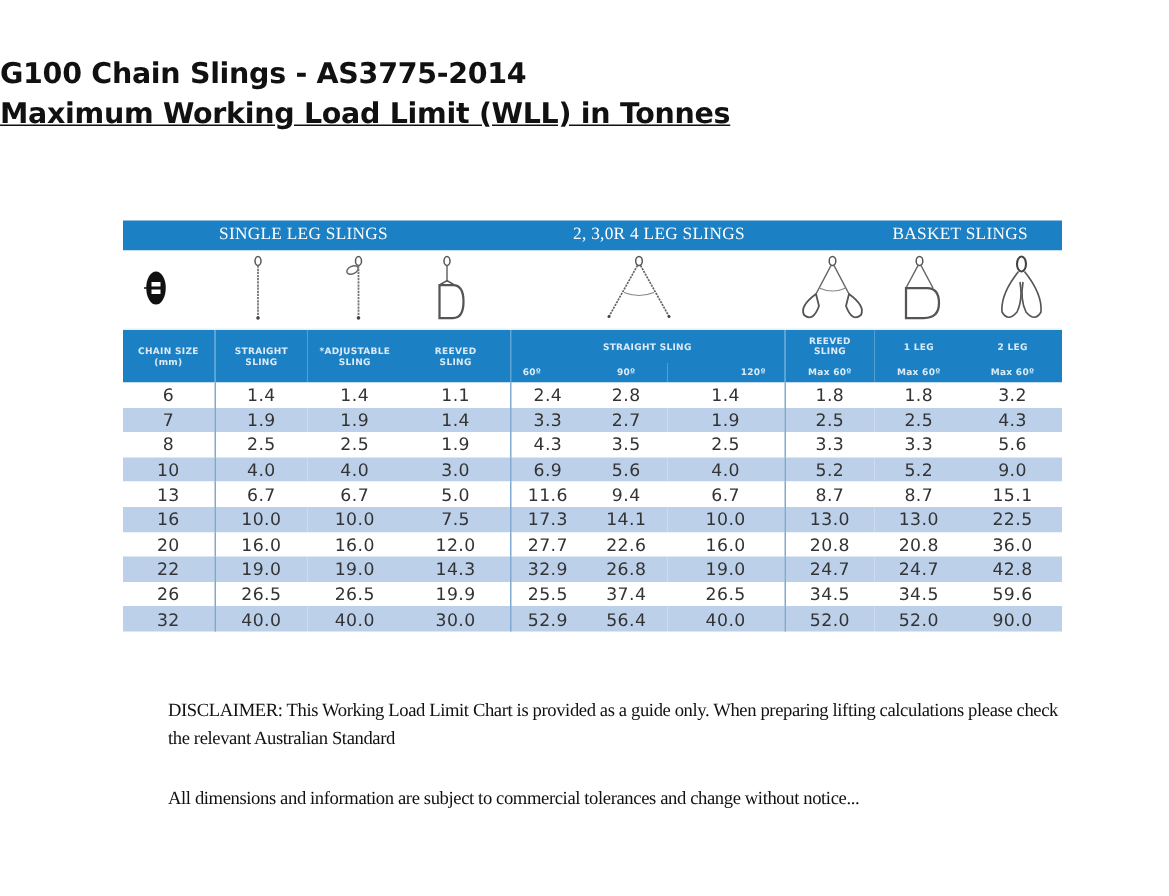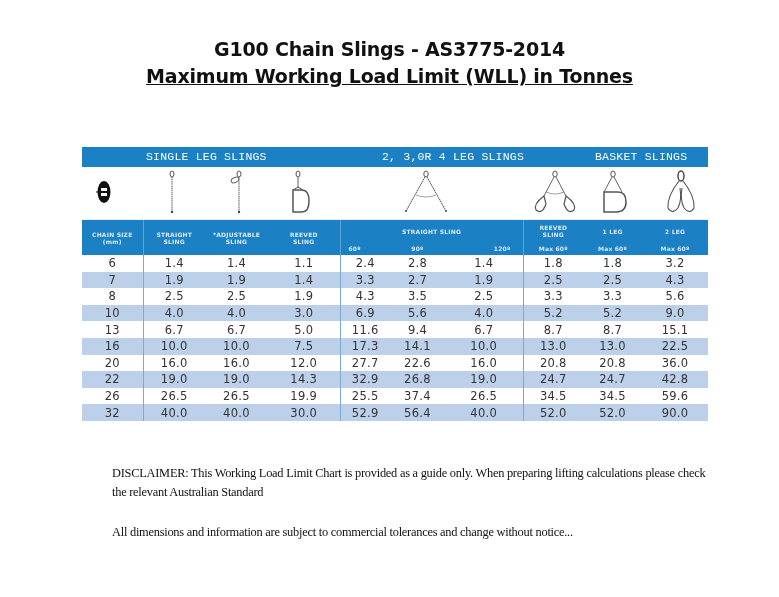--- a/index.html
+++ b/index.html
@@ -1,22 +1,22 @@
 <!DOCTYPE html>
 <html><head>
 <meta charset="utf-8">
 <style>
   html, body { margin: 0; padding: 0; background: #ffffff; }
   body { width: 779px; height: 597px; position: relative; overflow: hidden; font-family: "Liberation Sans", sans-serif; color: #111; }
-  .title { position: absolute; left: 0; width: 779px; text-align: center; font-family: "DejaVu Sans", sans-serif; font-weight: bold; color: #111; }
+  .title { position: absolute; left: 0; width: 779px; text-align: left; font-family: "DejaVu Sans", sans-serif; font-weight: bold; color: #111; }
   .title.l1 { top: 38px; font-size: 19px; letter-spacing: -0.2px; }
   .title.l2 { top: 65px; font-size: 19px; letter-spacing: -0.2px; text-decoration: underline; }
 
   .sheet { position: absolute; left: 82px; top: 147px; width: 626px; }
-  .banner { position: relative; height: 20px; background: #1b80c4; color: #fff; font-family: Liberation Mono, monospace; font-size: 11.5px; }
+  .banner { position: relative; height: 20px; background: #1b80c4; color: #fff; font-family: Liberation Serif, serif; font-size: 11.5px; }
   .banner span { position: absolute; top: 3px; white-space: nowrap; letter-spacing: 0.2px; }
 
   .icons { position: relative; height: 52px; background: #fff; border-bottom: 1px solid #e6f0f8; }
   .icons .ic { position: absolute; top: 3px; }
 
   table.wll { border-collapse: collapse; width: 626px; table-layout: fixed; font-family: "DejaVu Sans", sans-serif; }
   table.wll th { background: #1b80c4; color: #dbeaf6; font-weight: bold; font-size: 6px; line-height: 7px; padding: 0; text-align: center; letter-spacing: 0.2px; }
   table.wll td { text-align: center; font-size: 11.5px; height: 16.6px; padding: 0; color: #333; letter-spacing: 0.3px; }
   tr.row:nth-child(even) td { background: #bcd0ea; }
   tr.row:nth-child(odd) td { background: #ffffff; }

